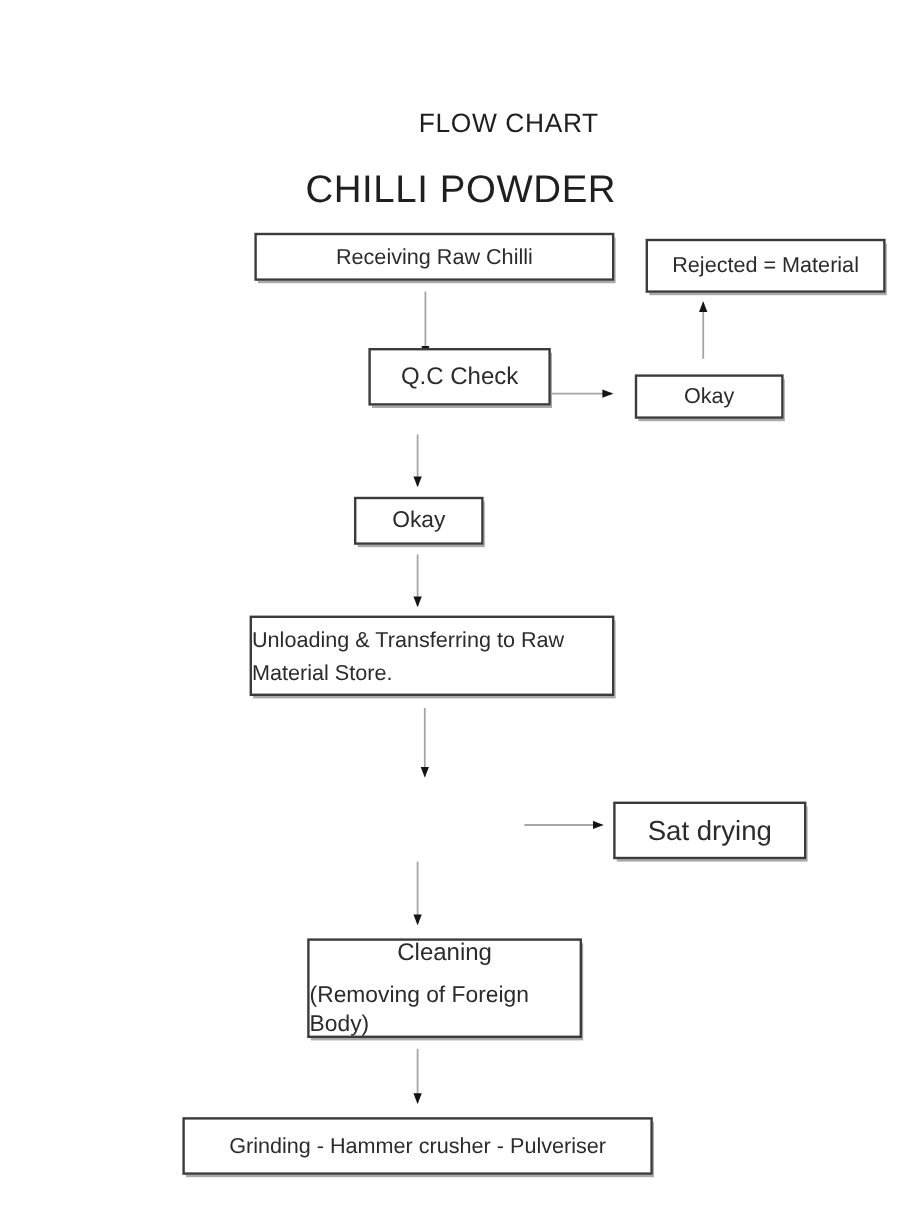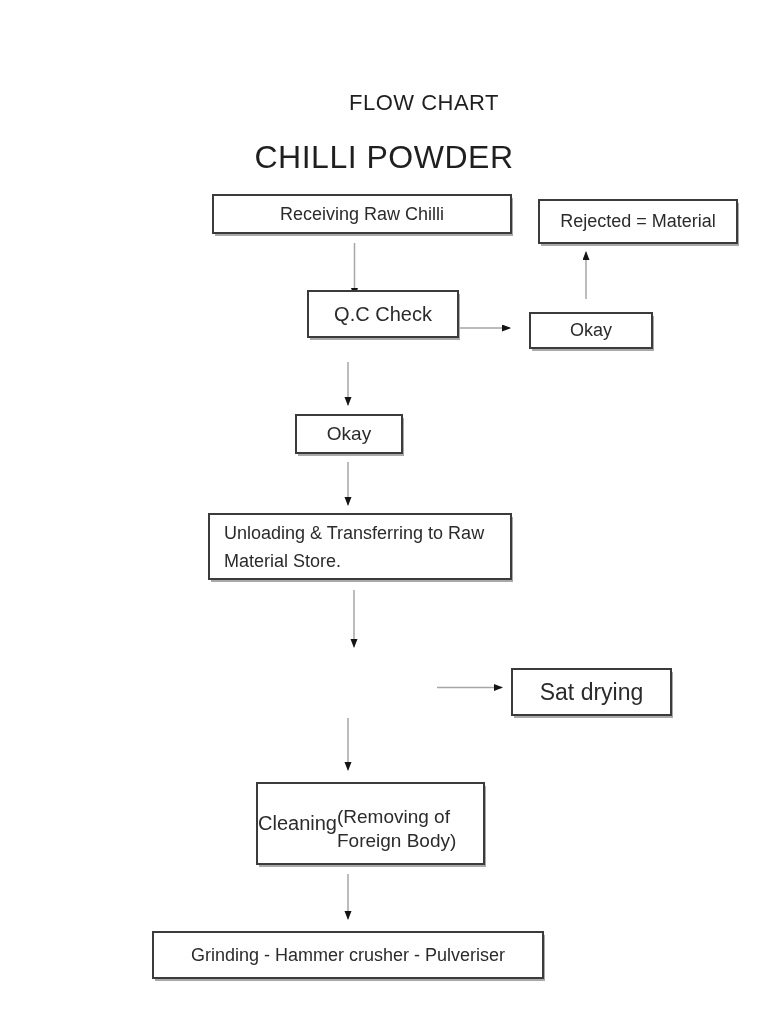--- a/index.html
+++ b/index.html
@@ -35,26 +35,27 @@
     line-height: 1.25;
   }
   .box-receiving   { left: 212px; top: 194px; width: 300px; height: 40px; font-size: 18px; }
   .box-rejected    { left: 538px; top: 199px; width: 200px; height: 45px; font-size: 18px; }
   .box-qc          { left: 275px; top: 290px; width: 152px; height: 48px; font-size: 20px; margin-left: 32px; }
   .box-okay-right  { left: 529px; top: 312px; width: 124px; height: 37px; font-size: 18px; }
   .box-okay-center { left: 295px; top: 414px; width: 108px; height: 40px; font-size: 19px; }
   .box-unloading   {
     left: 208px; top: 513px; width: 304px; height: 67px; font-size: 18px;
     justify-content: flex-start; text-align: left;
-    padding: 0 14px; line-height: 28px;
+    padding: 0 0; line-height: 28px;
   }
   .box-drying      { left: 275px; top: 659px; width: 152px; height: 51px; font-size: 20px; }
   .box-sundrying   { left: 511px; top: 668px; width: 161px; height: 48px; font-size: 23px; }
   .box-cleaning    {
     left: 256px; top: 782px; width: 229px; height: 83px; font-size: 20px;
+    flex-direction: column;
   }
   .box-cleaning .sublabel { font-size: 19px; margin-top: 11px; color: #2b2b2b; }
   .box-grinding    { left: 152px; top: 931px; width: 392px; height: 48px; font-size: 18px; }
 </style>
 </head>
 <body>
 
 <div class="page">
 
   <div class="title title-1">FLOW CHART</div>

